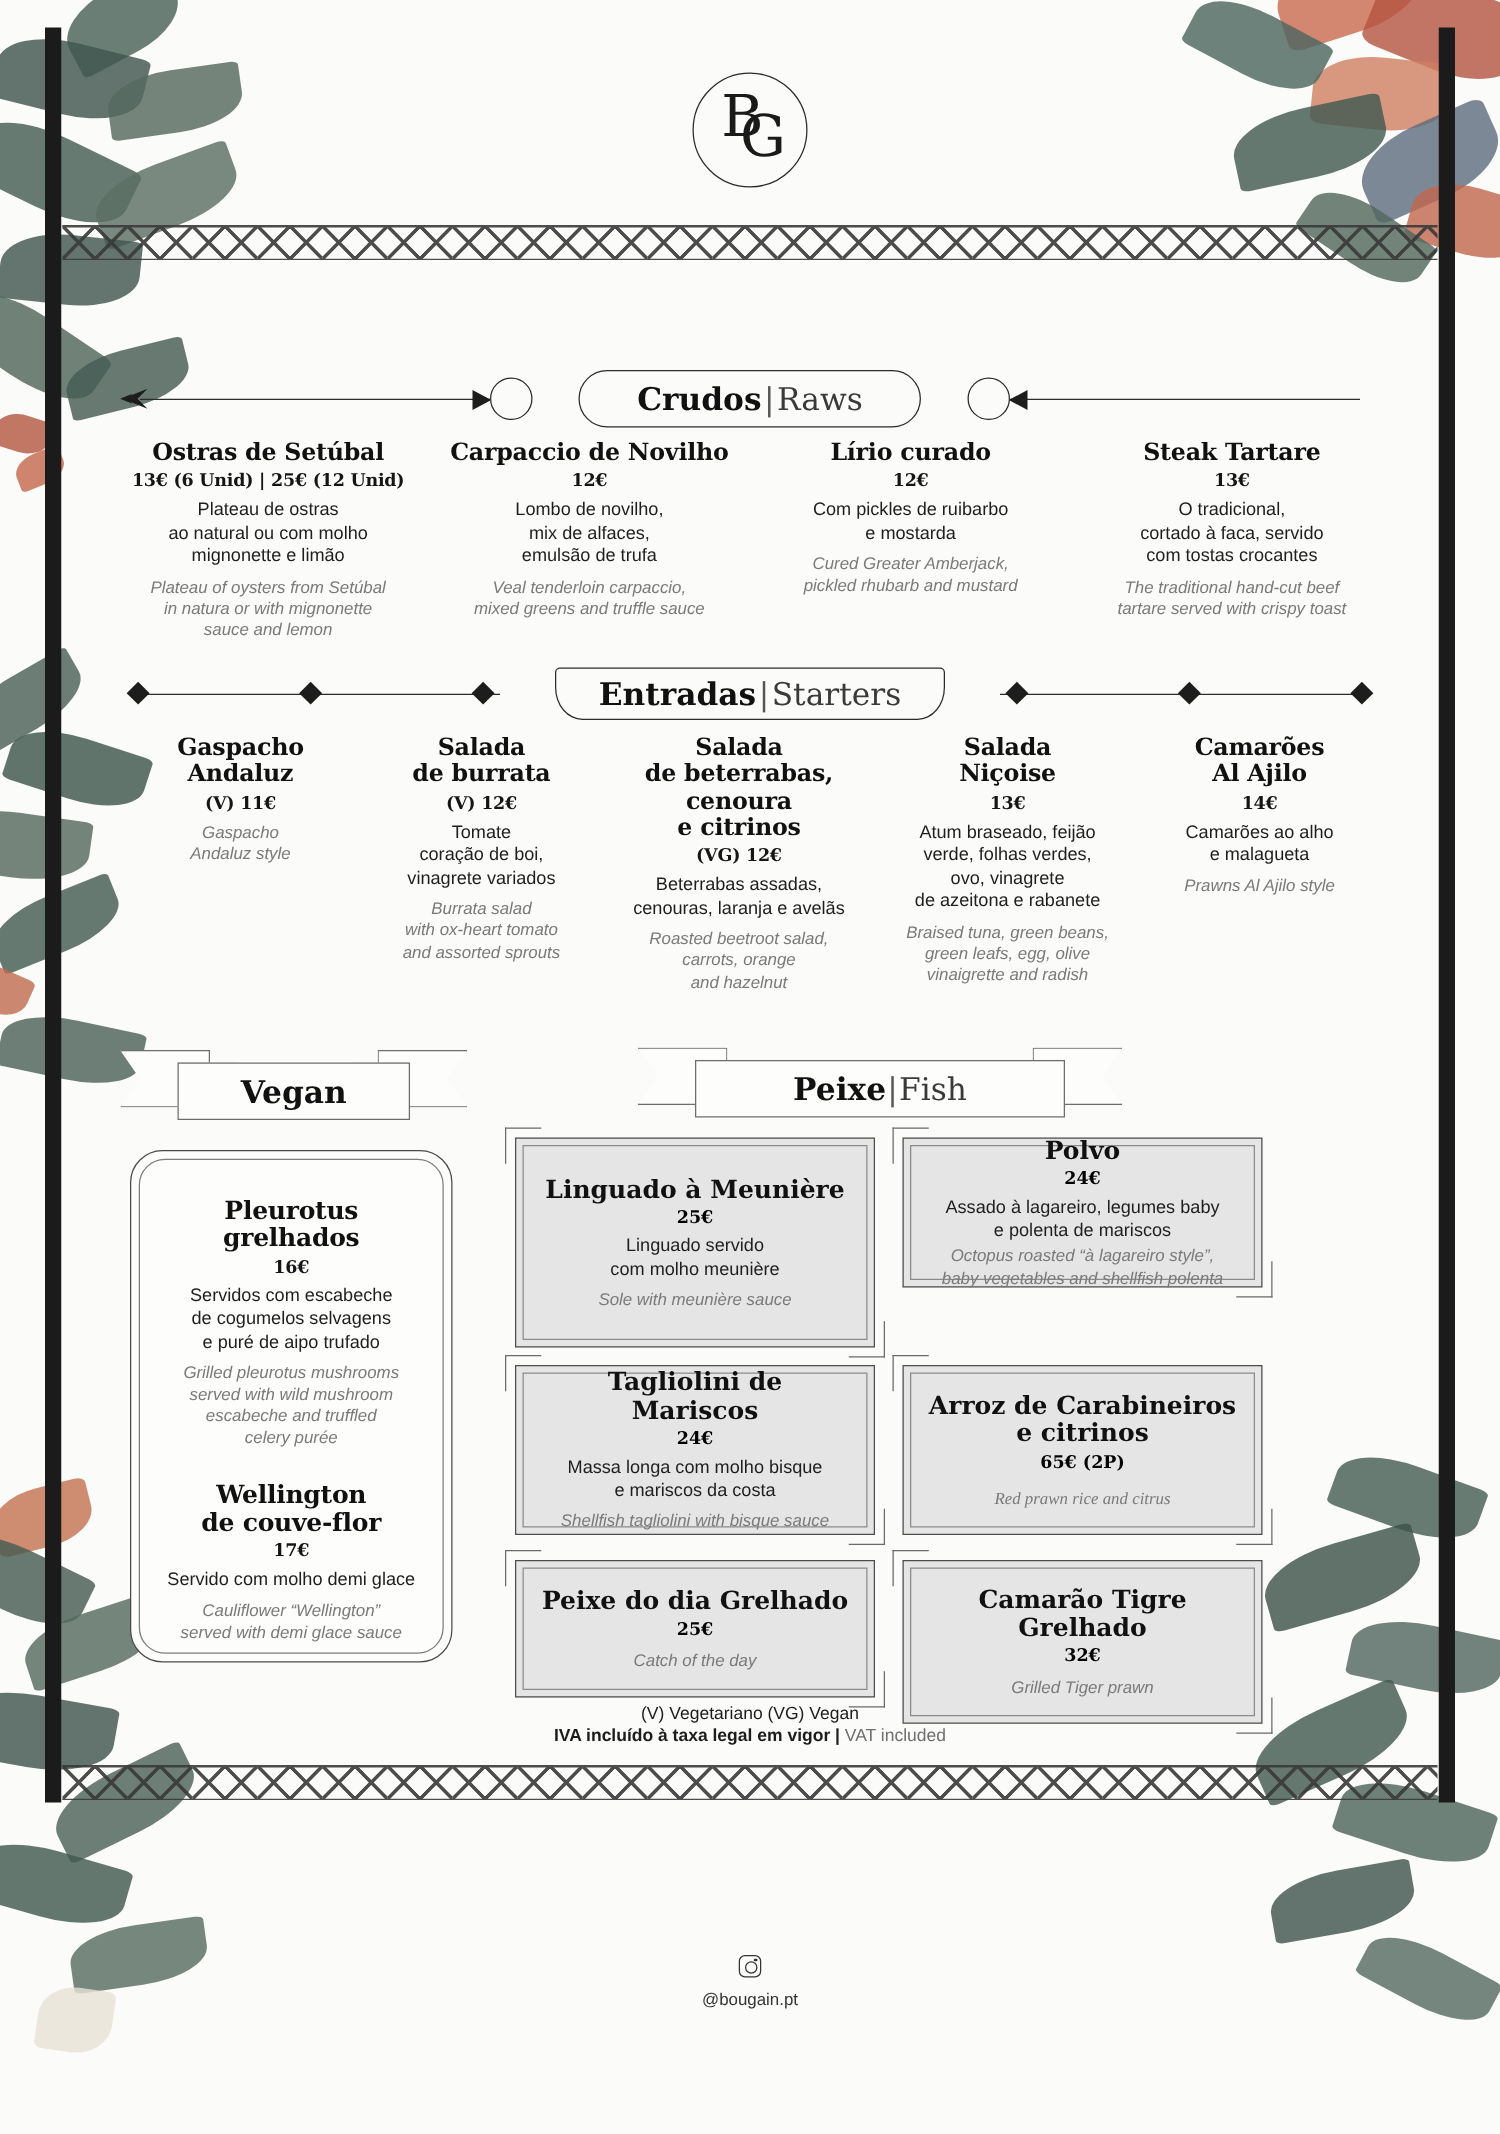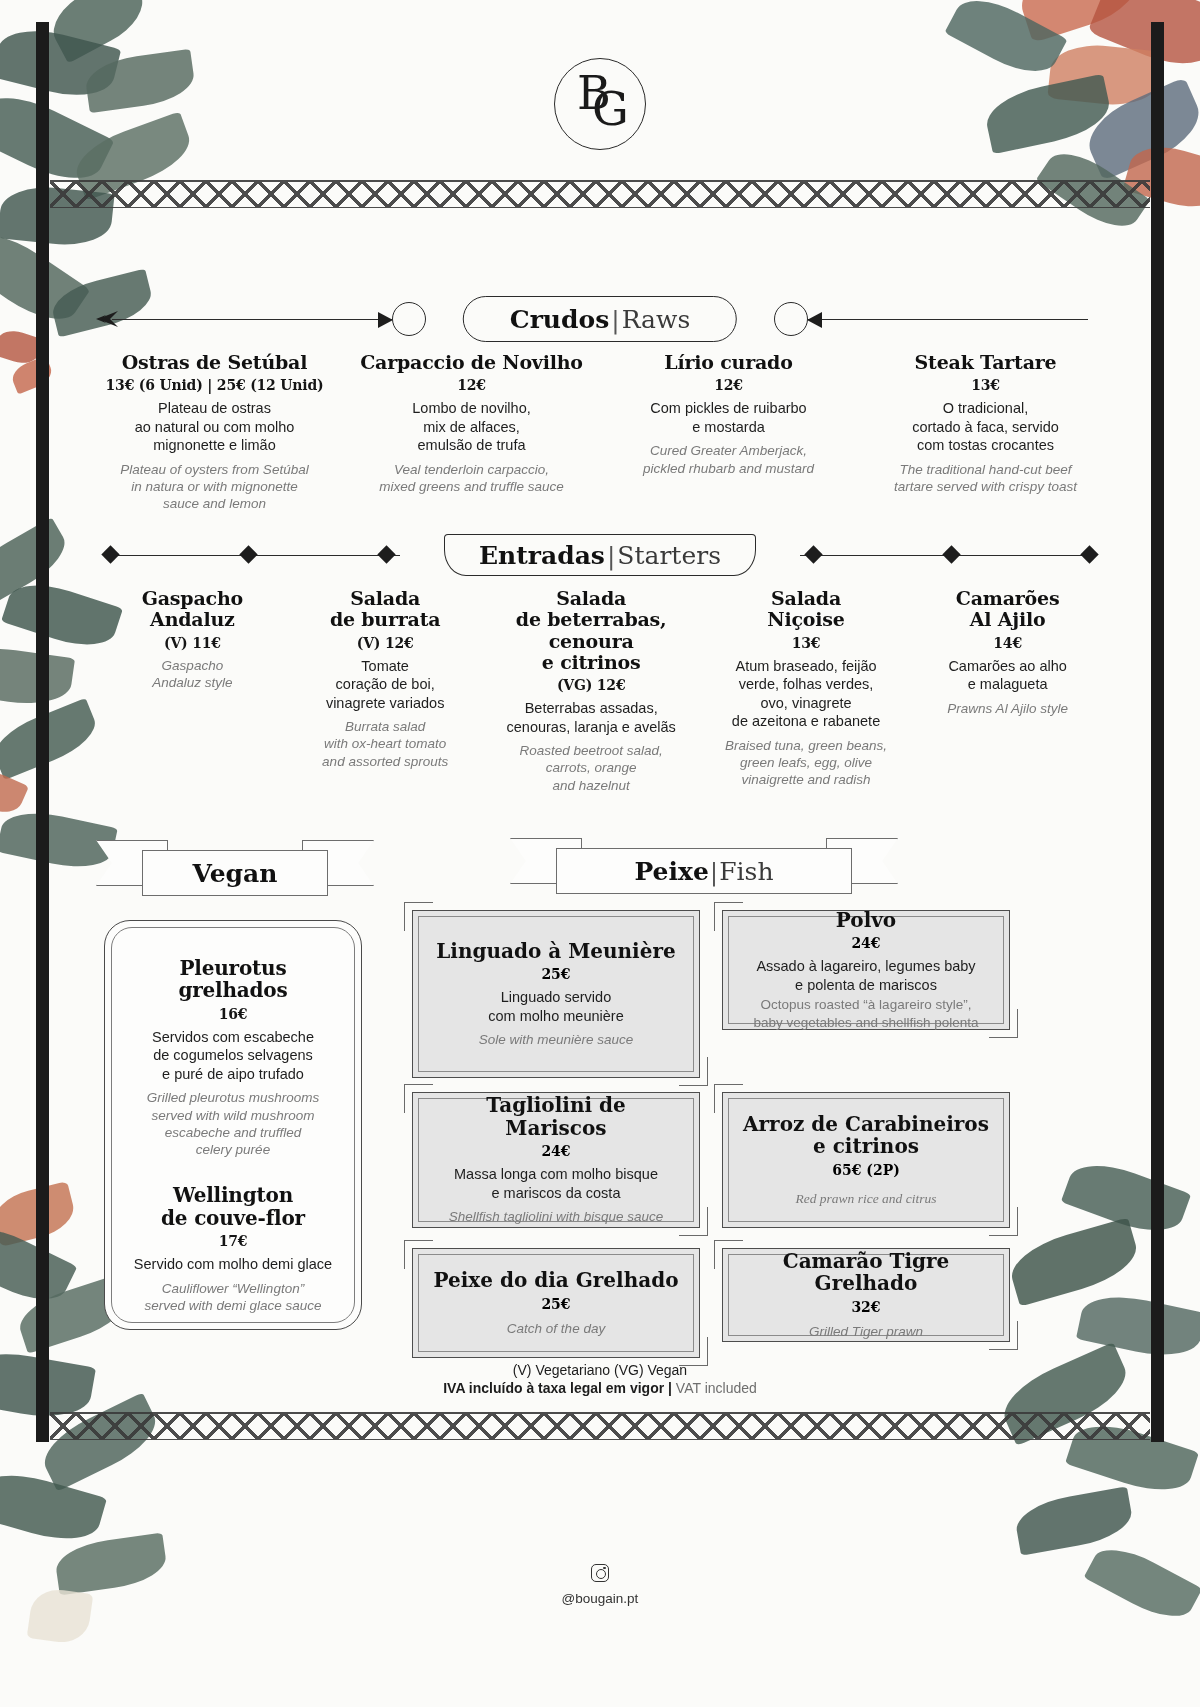--- a/index.html
+++ b/index.html
@@ -545,21 +545,21 @@
       <div class="desc-en" style="white-space:pre-line; font-size:13.5px; font-style:italic; color:#7a7a7a; line-height:1.28; margin-top:6px;">Sole with meunière sauce</div>
     </div>
   </div>
 
   <div class="fish-box" style="left:722px; top:910px; width:288px; height:120px;">
     <div class="fish-inner">
       <div class="name" style="white-space:pre-line; font-family:'DejaVu Serif',serif; font-weight:700; font-size:20px; color:#111; line-height:1.12;">Polvo</div>
       <div class="price" style="font-family:'DejaVu Serif',serif; font-weight:700; font-size:14px; margin-top:4px;">24€</div>
       <div class="desc-pt" style="white-space:pre-line; font-size:14.5px; color:#1e1e1e; line-height:1.28; margin-top:6px;">Assado à lagareiro, legumes baby
 e polenta de mariscos</div>
-      <div class="desc-en" style="white-space:pre-line; font-size:13.5px; color:#7a7a7a; line-height:1.28; margin-top:2px;">Octopus roasted “à lagareiro style”,
+      <div class="desc-en" style="white-space:pre-line; font-size:13.5px; font-style:italic; color:#7a7a7a; line-height:1.28; margin-top:2px;">Octopus roasted “à lagareiro style”,
 baby vegetables and shellfish polenta</div>
     </div>
   </div>
 
   <div class="fish-box" style="left:412px; top:1092px; width:288px; height:136px;">
     <div class="fish-inner">
       <div class="name" style="white-space:pre-line; font-family:'DejaVu Serif',serif; font-weight:700; font-size:20px; color:#111; line-height:1.12;">Tagliolini de Mariscos</div>
       <div class="price" style="font-family:'DejaVu Serif',serif; font-weight:700; font-size:14px; margin-top:4px;">24€</div>
       <div class="desc-pt" style="white-space:pre-line; font-size:14.5px; color:#1e1e1e; line-height:1.28; margin-top:6px;">Massa longa com molho bisque
 e mariscos da costa</div>
@@ -579,21 +579,21 @@
 
   <div class="fish-box" style="left:412px; top:1248px; width:288px; height:110px;">
     <div class="fish-inner">
       <div class="name" style="white-space:pre-line; font-family:'DejaVu Serif',serif; font-weight:700; font-size:20px; color:#111; line-height:1.12;">Peixe do dia Grelhado</div>
       <div class="price" style="font-family:'DejaVu Serif',serif; font-weight:700; font-size:14px; margin-top:4px;">25€</div>
       <div class="desc-pt" style="white-space:pre-line; font-size:14.5px; color:#1e1e1e; line-height:1.28;"></div>
       <div class="desc-en" style="white-space:pre-line; font-size:13.5px; font-style:italic; color:#7a7a7a; line-height:1.28; margin-top:8px;">Catch of the day</div>
     </div>
   </div>
 
-  <div class="fish-box" style="left:722px; top:1248px; width:288px; height:94px;">
+  <div class="fish-box" style="left:722px; top:1248px; width:288px; height:131px;">
     <div class="fish-inner">
       <div class="name" style="white-space:pre-line; font-family:'DejaVu Serif',serif; font-weight:700; font-size:20px; color:#111; line-height:1.12;">Camarão Tigre Grelhado</div>
       <div class="price" style="font-family:'DejaVu Serif',serif; font-weight:700; font-size:14px; margin-top:4px;">32€</div>
       <div class="desc-pt" style="white-space:pre-line; font-size:14.5px; color:#1e1e1e; line-height:1.28;"></div>
       <div class="desc-en" style="white-space:pre-line; font-size:13.5px; font-style:italic; color:#7a7a7a; line-height:1.28; margin-top:8px;">Grilled Tiger prawn</div>
     </div>
   </div>
 
   <div class="notes">
     <div class="l1">(V) Vegetariano  (VG) Vegan</div>

